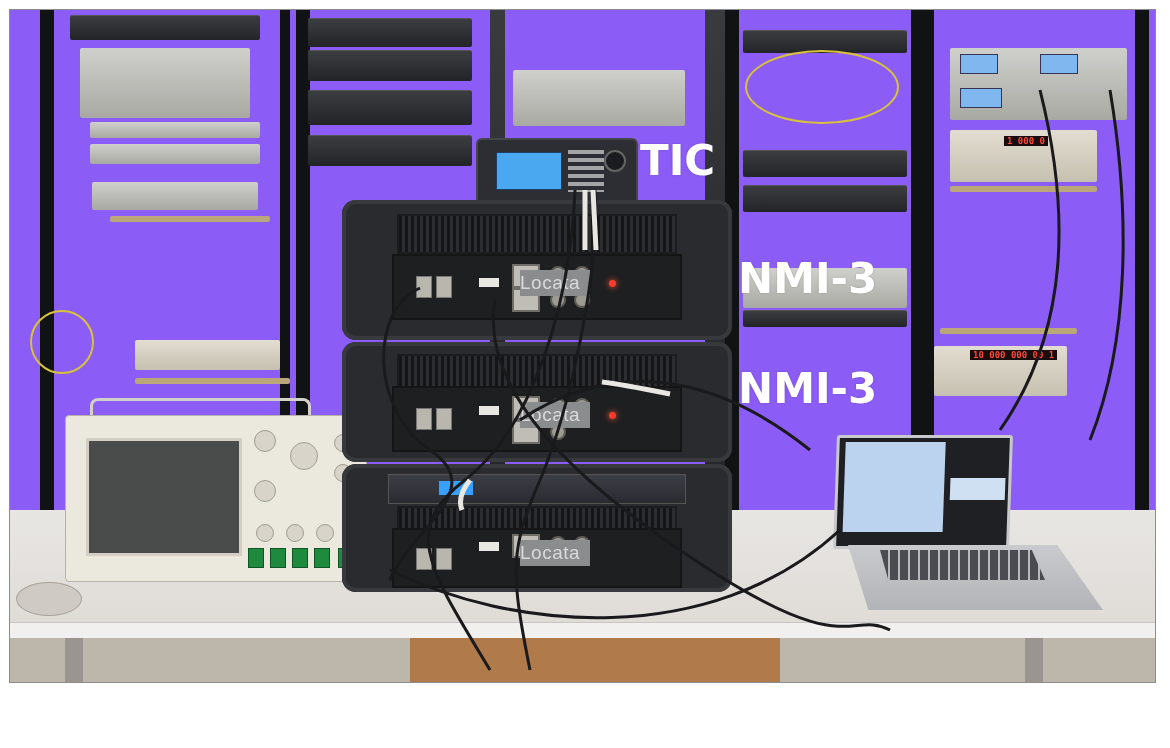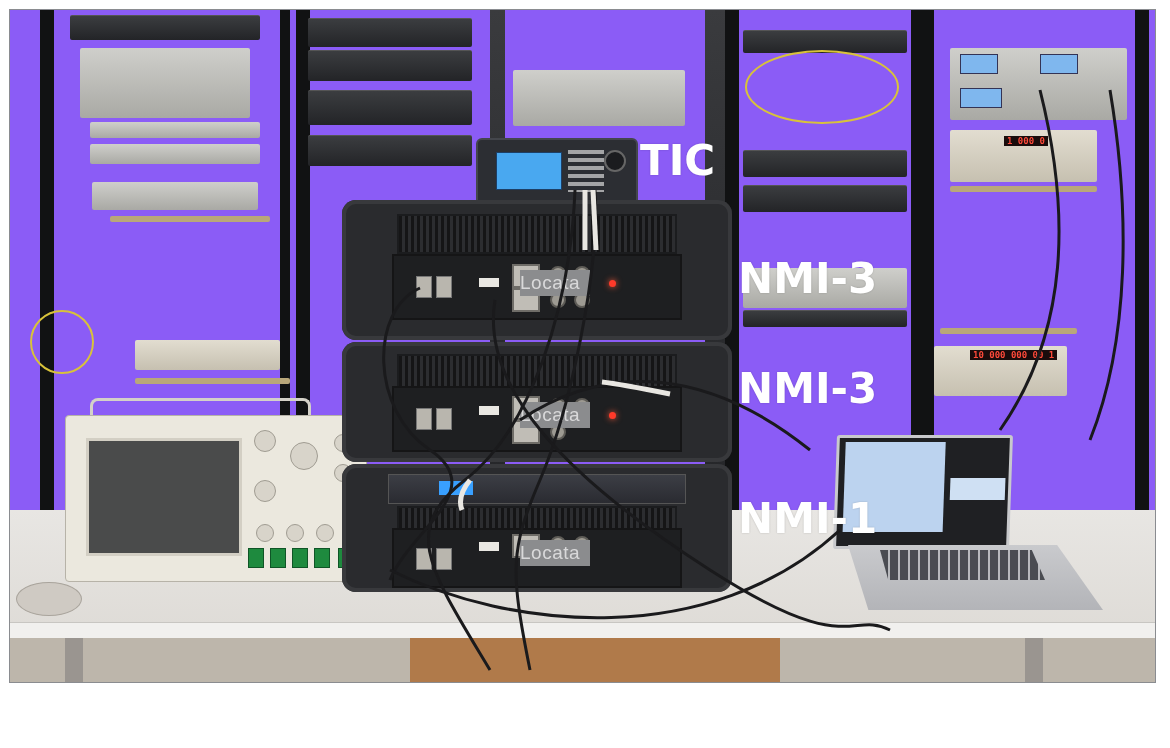--- a/index.html
+++ b/index.html
@@ -245,16 +245,15 @@
         <path d="M575 180 L 575 240"></path>
         <path d="M583 180 L 586 240"></path>
         <path d="M592 372 C 610 374, 630 378, 660 384"></path>
         <path d="M460 470 C 452 480, 448 490, 452 500"></path>
       </g>
     </svg>
 
     <div class="overlay-label" style="left:630px;top:130px;">TIC</div>
     <div class="overlay-label" style="left:728px;top:248px;">NMI-3</div>
     <div class="overlay-label" style="left:728px;top:358px;">NMI-3</div>
-    <div class="overlay-label" style="left:728px;top:488px;">NMI-1</div>
   </div>
 
 </div>
 
 </body></html>

